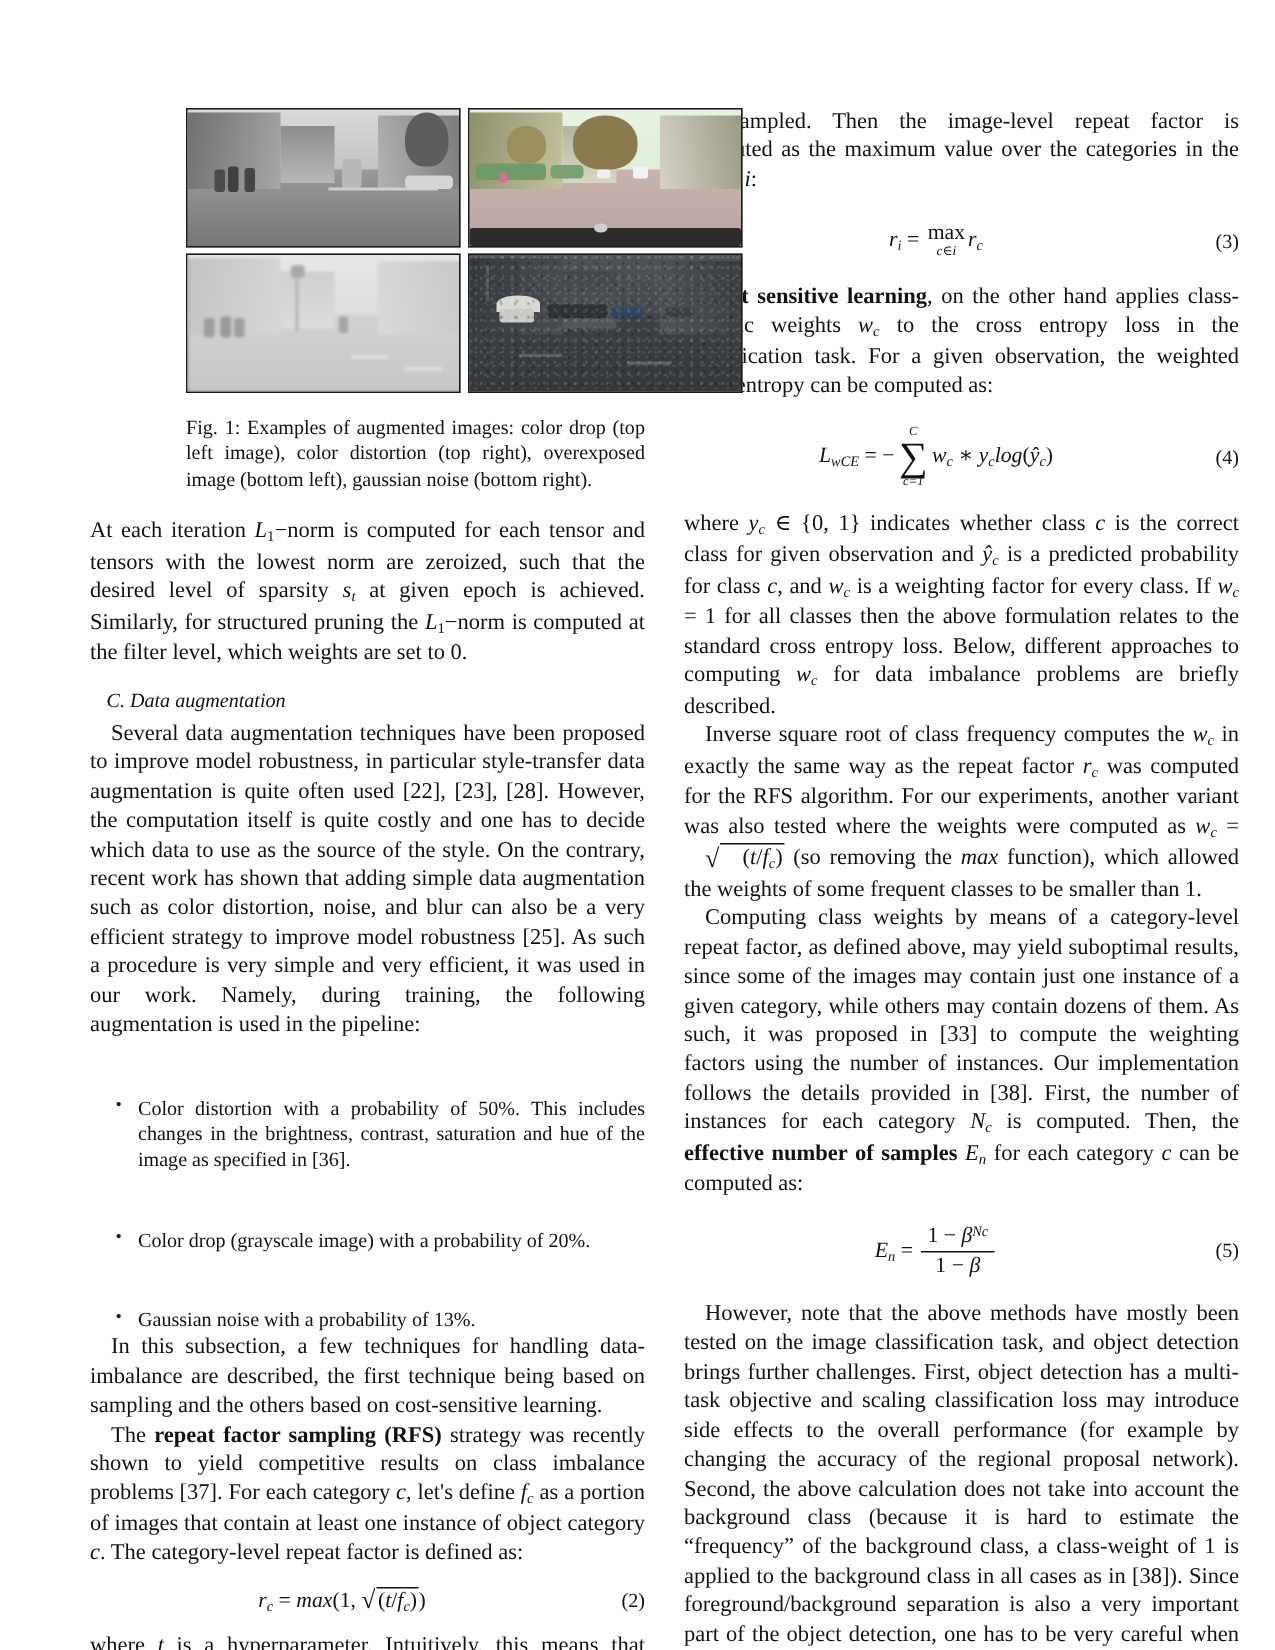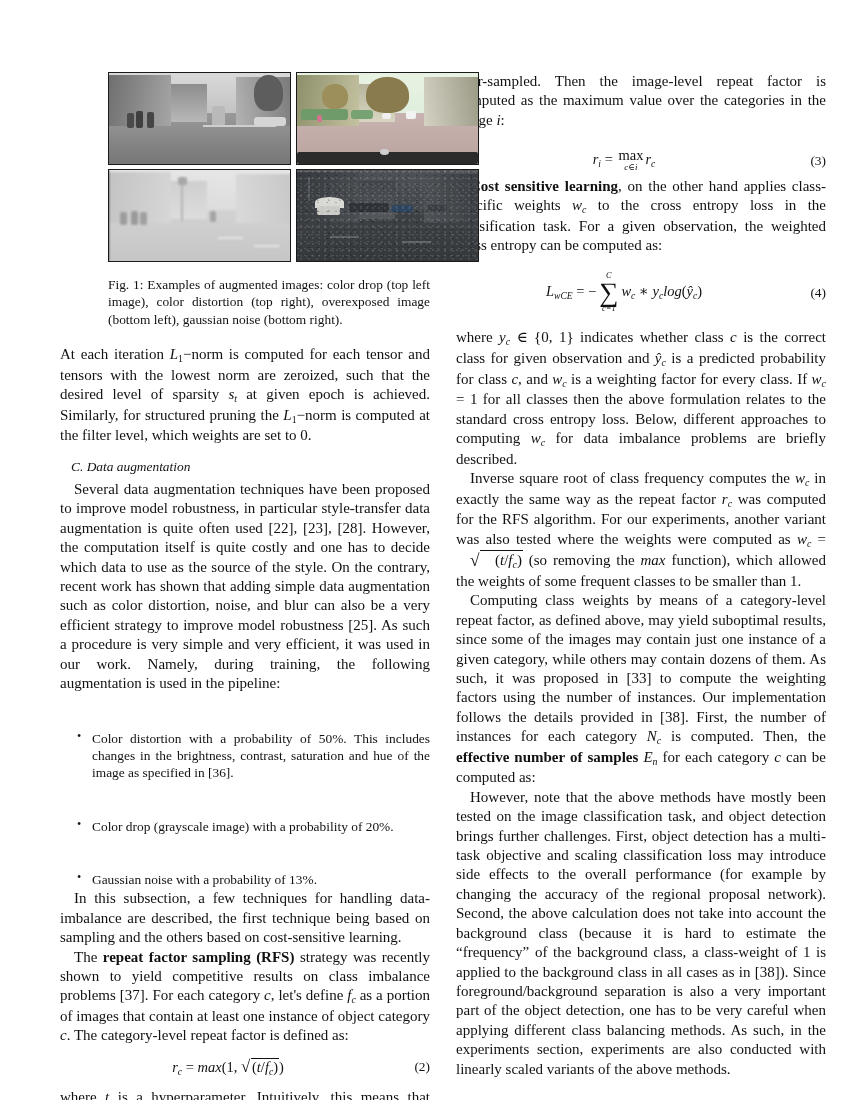--- a/index.html
+++ b/index.html
@@ -27,21 +27,21 @@
     display: flex;
     gap: 26px;
     height: 100%;
   }
   .col {
     width: 370px;
     flex: 0 0 370px;
   }
 
   
-  .figure-block { margin: 10px 0 0 0; padding-left: 48px; }
+  .figure-block { margin: 10px 0 0 16px; padding-left: 48px; }
   .fig-grid {
     display: grid;
     grid-template-columns: 183px 183px;
     grid-template-rows: 93px 93px;
     gap: 4px 5px;
     width: 371px;
   }
   .fig-cell {
     position: relative;
     overflow: hidden;
@@ -332,21 +332,21 @@
       </div>
 
       <p class="body noindent"><span>where </span><span class="mi">t</span><span> is a hyperparameter. Intuitively, this means that categories which frequency </span><span class="mi">f</span><sub class="s">c</sub><span> is below threshold </span><span class="mi">t</span><span>, same be</span></p>
 
     </div>
 
     <div class="col">
 
       <p class="body noindent" style="margin-top:10px;"><span>over-sampled. Then the image-level repeat factor is computed as the maximum value over the categories in the image </span><span class="mi">i</span><span>:</span></p>
 
-      <div class="eq-row" style="margin-top:18px;margin-bottom:4px;">
+      <div class="eq-row" style="margin-top:18px;margin-bottom:16px;">
         <div class="eq-body">
           <span class="math"><span class="mi">r</span><sub class="s">i</sub> <span class="mo">=</span> <span class="underop"><span class="opname">max</span><span class="lim-bot">c∈i</span></span><span class="mi">r</span><sub class="s">c</sub></span>
         </div>
         <div class="eq-num">(3)</div>
       </div>
 
       <p class="body"><b>Cost sensitive learning</b><span>, on the other hand applies class-specific weights </span><span class="mi">w</span><sub class="s">c</sub><span> to the cross entropy loss in the classification task. For a given observation, the weighted cross entropy can be computed as:</span></p>
 
       <div class="eq-row" style="margin-top:16px;margin-bottom:15px;">
         <div class="eq-body">
@@ -354,19 +354,25 @@
         </div>
         <div class="eq-num">(4)</div>
       </div>
 
       <p class="body noindent"><span>where </span><span class="mi">y</span><sub class="s">c</sub><span> ∈ {0, 1} indicates whether class </span><span class="mi">c</span><span> is the correct class for given observation and </span><span class="mi">ŷ</span><sub class="s">c</sub><span> is a predicted probability for class </span><span class="mi">c</span><span>, and </span><span class="mi">w</span><sub class="s">c</sub><span> is a weighting factor for every class. If </span><span class="mi">w</span><sub class="s">c</sub><span> = 1 for all classes then the above formulation relates to the standard cross entropy loss. Below, different approaches to computing </span><span class="mi">w</span><sub class="s">c</sub><span> for data imbalance problems are briefly described.</span></p>
 
       <p class="body"><span>Inverse square root of class frequency computes the </span><span class="mi">w</span><sub class="s">c</sub><span> in exactly the same way as the repeat factor </span><span class="mi">r</span><sub class="s">c</sub><span> was computed for the RFS algorithm. For our experiments, another variant was also tested where the weights were computed as </span><span class="mi">w</span><sub class="s">c</sub><span> = </span><span class="sqrt"><span class="rad"><span class="mo">(</span><span class="mi">t</span><span class="mo">/</span><span class="mi">f</span><sub class="s">c</sub><span class="mo">)</span></span></span><span> (so removing the </span><span class="it">max</span><span> function), which allowed the weights of some frequent classes to be smaller than 1.</span></p>
 
       <p class="body"><span>Computing class weights by means of a category-level repeat factor, as defined above, may yield suboptimal results, since some of the images may contain just one instance of a given category, while others may contain dozens of them. As such, it was proposed in [33] to compute the weighting factors using the number of instances. Our implementation follows the details provided in [38]. First, the number of instances for each category </span><span class="mi">N</span><sub class="s">c</sub><span> is computed. Then, the </span><b>effective number of samples</b><span> </span><span class="mi">E</span><sub class="s">n</sub><span> for each category </span><span class="mi">c</span><span> can be computed as:</span></p>
 
+      <div class="eq-row" style="margin-top:16px;margin-bottom:14px;">
+        <div class="eq-body">
+          <span class="math"><span class="mi">E</span><sub class="s">n</sub> <span class="mo">=</span> <span class="frac"><span class="num"><span class="mo">1 −</span> <span class="mi">β</span><sup class="s">Nc</sup></span><span class="den"><span class="mo">1 −</span> <span class="mi">β</span></span></span></span>
+        </div>
+        <div class="eq-num">(5)</div>
+      </div>
 
 
       <p class="body">However, note that the above methods have mostly been tested on the image classification task, and object detection brings further challenges. First, object detection has a multi-task objective and scaling classification loss may introduce side effects to the overall performance (for example by changing the accuracy of the regional proposal network). Second, the above calculation does not take into account the background class (because it is hard to estimate the “frequency” of the background class, a class-weight of 1 is applied to the background class in all cases as in [38]). Since foreground/background separation is also a very important part of the object detection, one has to be very careful when applying different class balancing methods. As such, in the experiments section, experiments are also conducted with linearly scaled variants of the above methods.</p>
 
     </div>
   </div>
 </div>
 
 </body></html>

